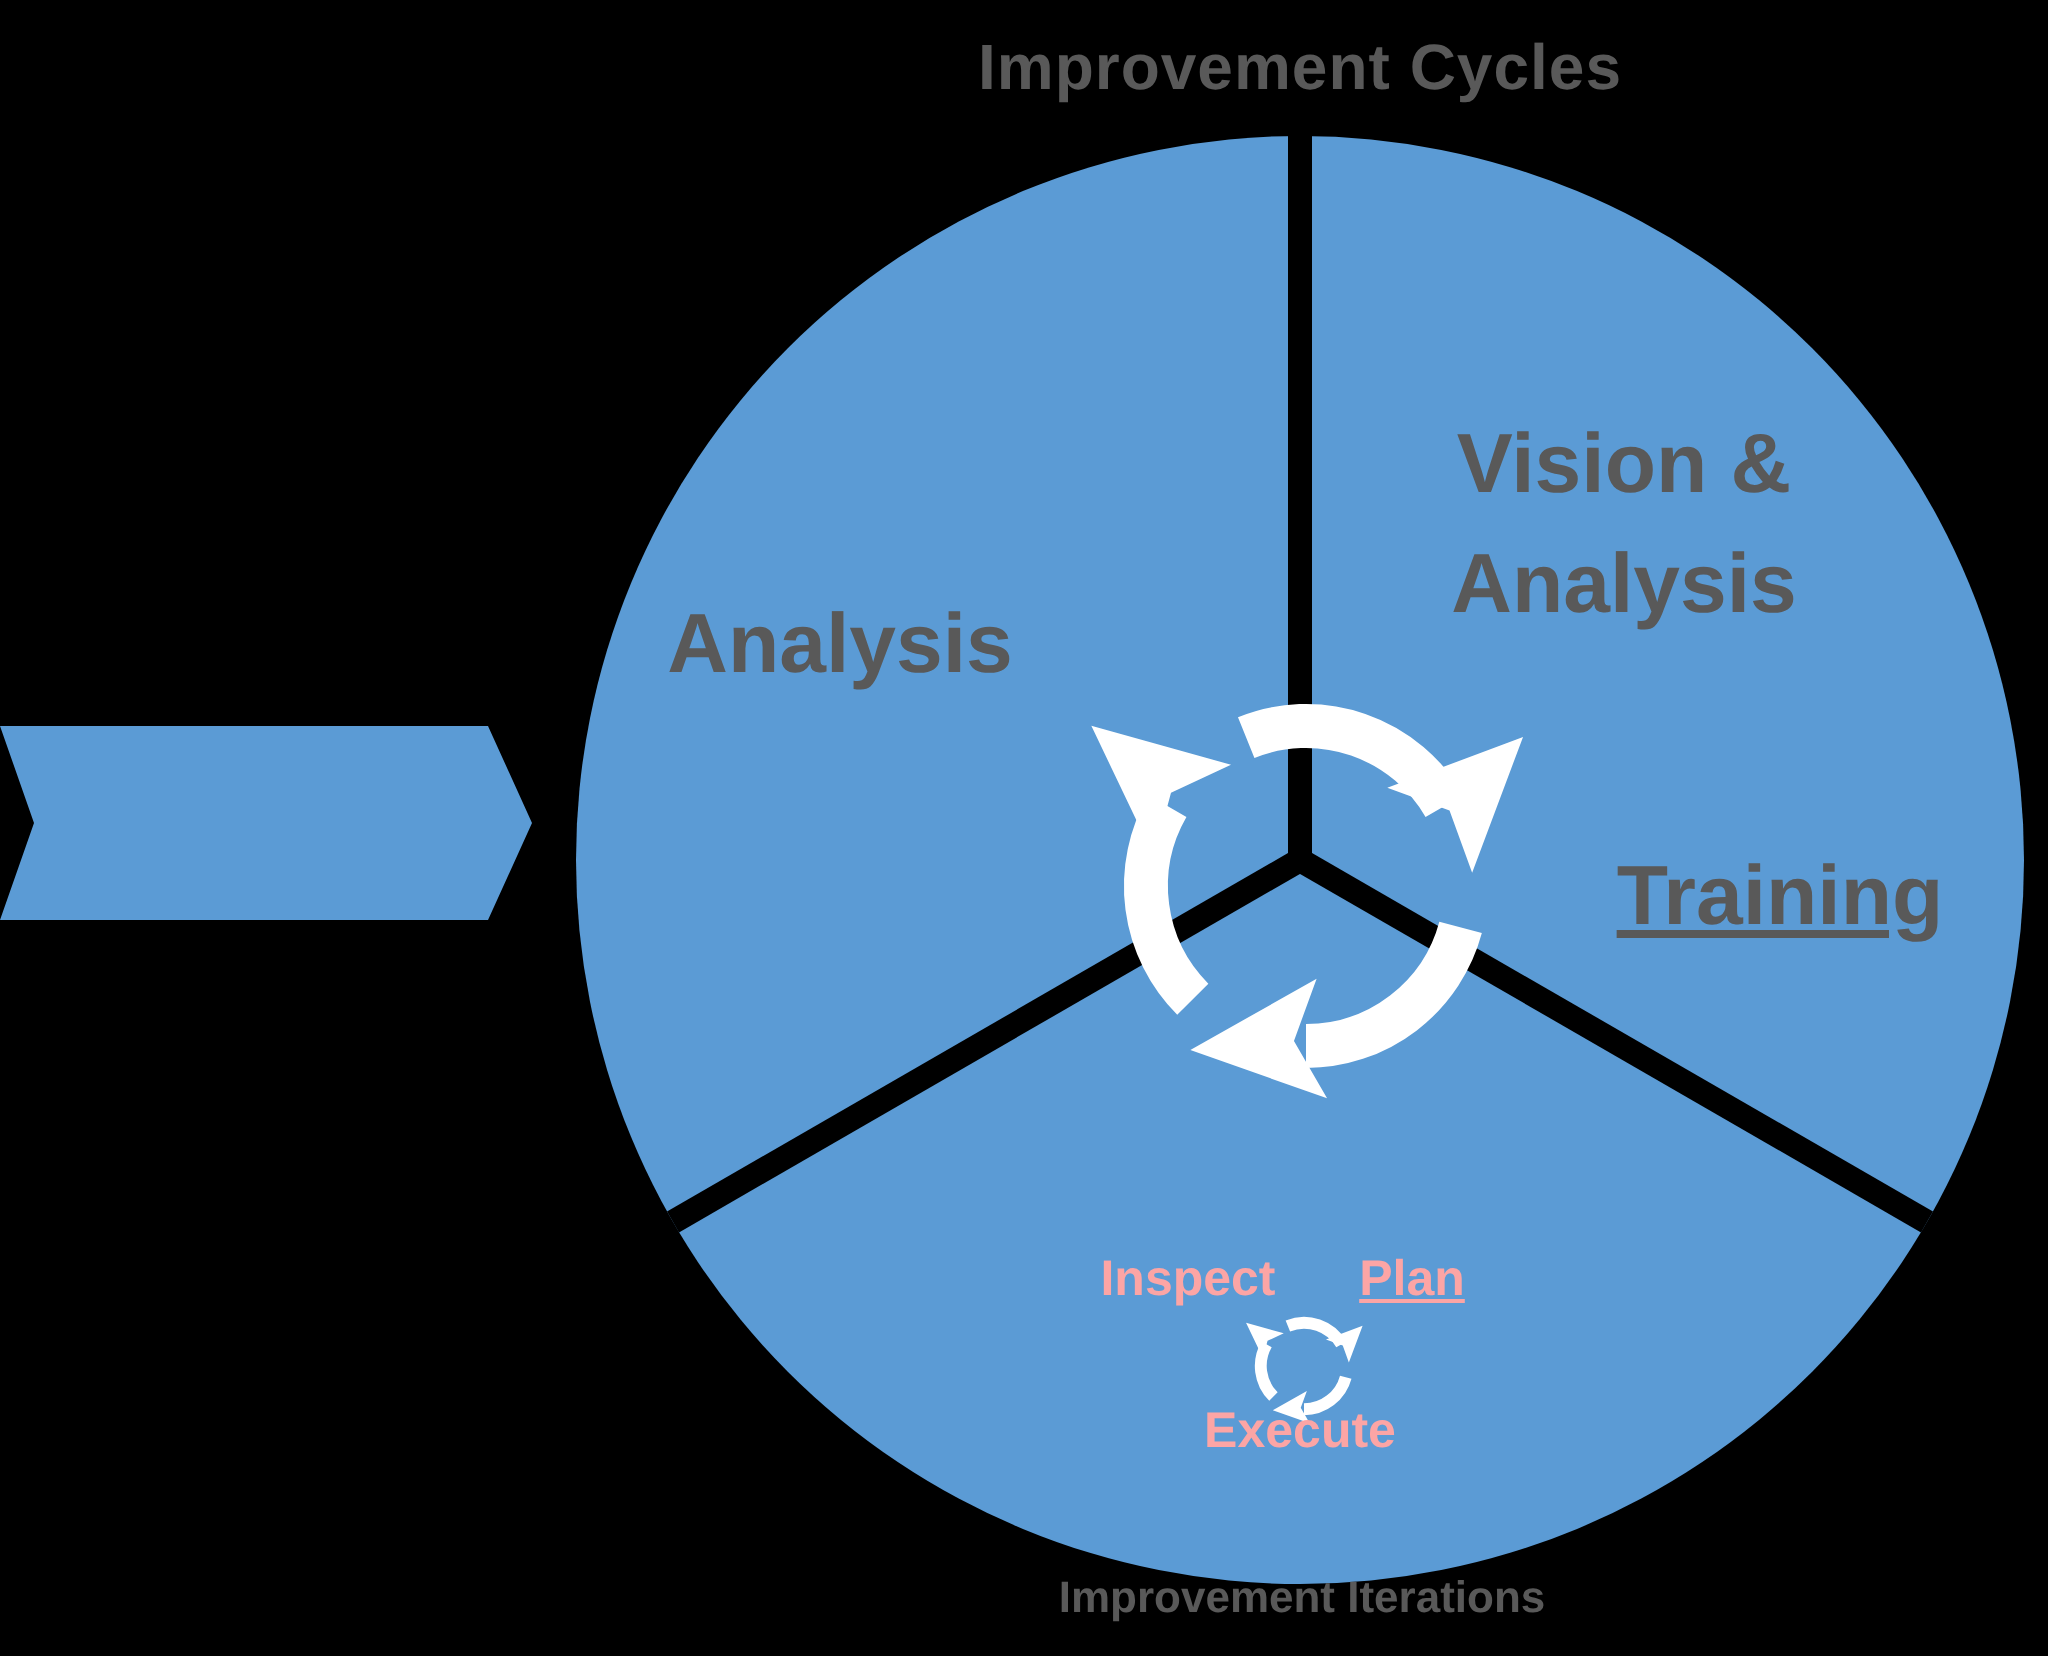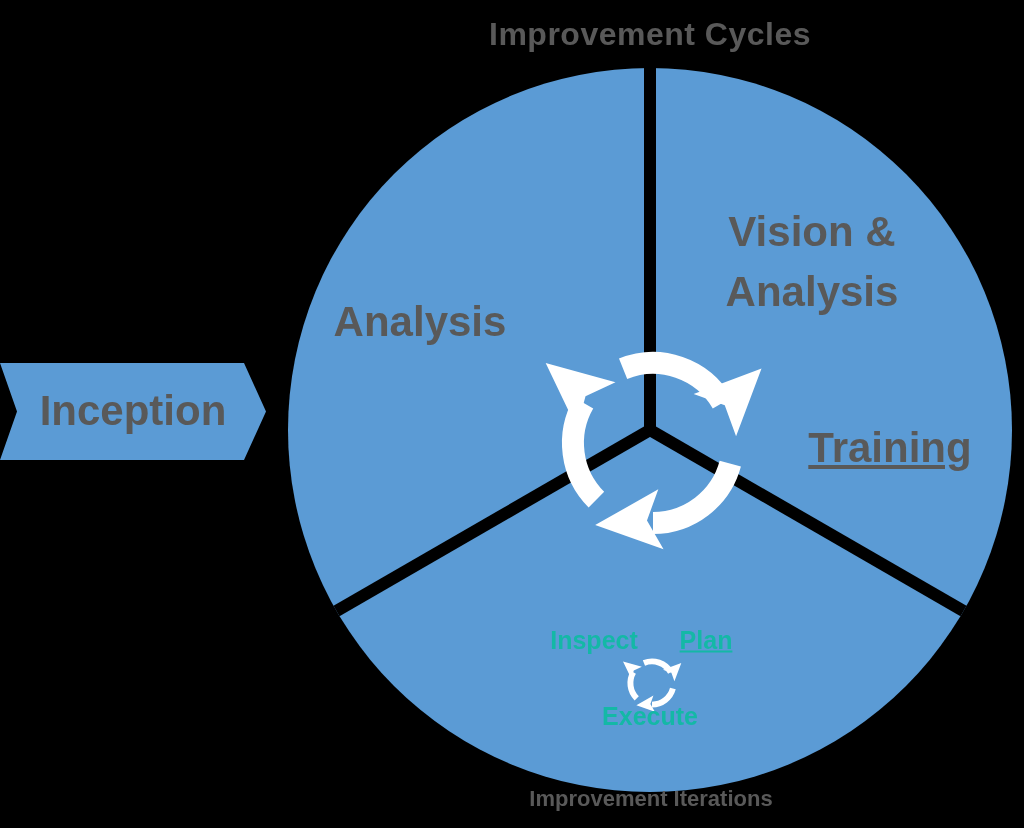--- a/index.html
+++ b/index.html
@@ -15,21 +15,21 @@
     position:absolute;
     transform:translate(-50%,-50%);
     white-space:nowrap;
     color:#595959;
     font-weight:bold;
     text-align:center;
   }
   .label-title{font-size:32px;letter-spacing:0.5px;}
   .label-sector{font-size:42px;}
   .label-multiline{line-height:60px;}
-  .label-white{color:#14b8a6;font-weight:600;font-size:25px;}
+  .label-white{color:#fca5a5;font-weight:600;font-size:25px;}
   .label-caption{font-size:22px;}
   .icon-arc{fill:none;stroke:#ffffff;stroke-width:22;}
   .icon-head{fill:#ffffff;}
 </style>
 </head>
 <body>
 
 <div class="stage">
 
   <svg width="1024" height="828" viewBox="0 0 1024 828">
@@ -54,21 +54,20 @@
 
     <polygon points="0,363 244,363 266,411.5 244,460 0,460 17,411.5" fill="#5B9BD5"></polygon>
 
     <use href="#cycleIcon" transform="translate(653,443)"></use>
 
     <use href="#cycleIcon" transform="translate(652,683) scale(0.27)"></use>
   </svg>
 
   <div class="label label-title" style="left:650px;top:34px;">Improvement Cycles</div>
 
-  <div class="label label-sector" style="left:133px;top:411px;">Inception</div>
 
   <div class="label label-sector" style="left:420px;top:322px;">Analysis</div>
 
   <div class="label label-sector label-multiline" style="left:812px;top:262px;">
     <div>Vision &amp;</div>
     <div>Analysis</div>
   </div>
 
   <div class="label label-sector" style="left:890px;top:448px;text-decoration:underline;">Training</div>
 

